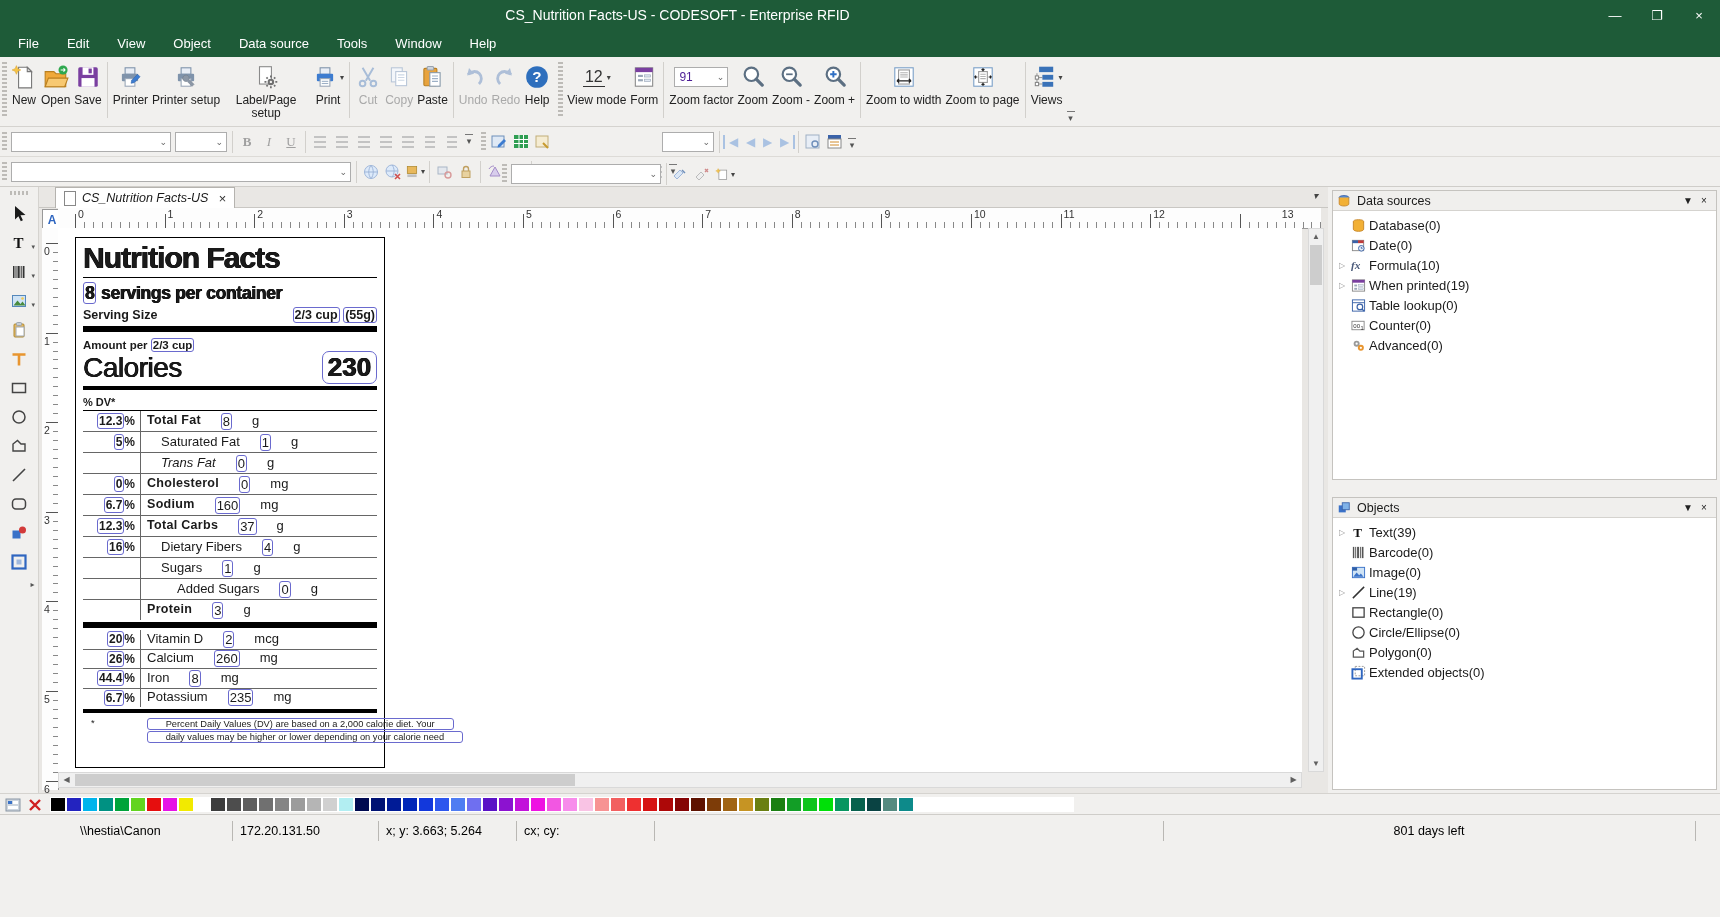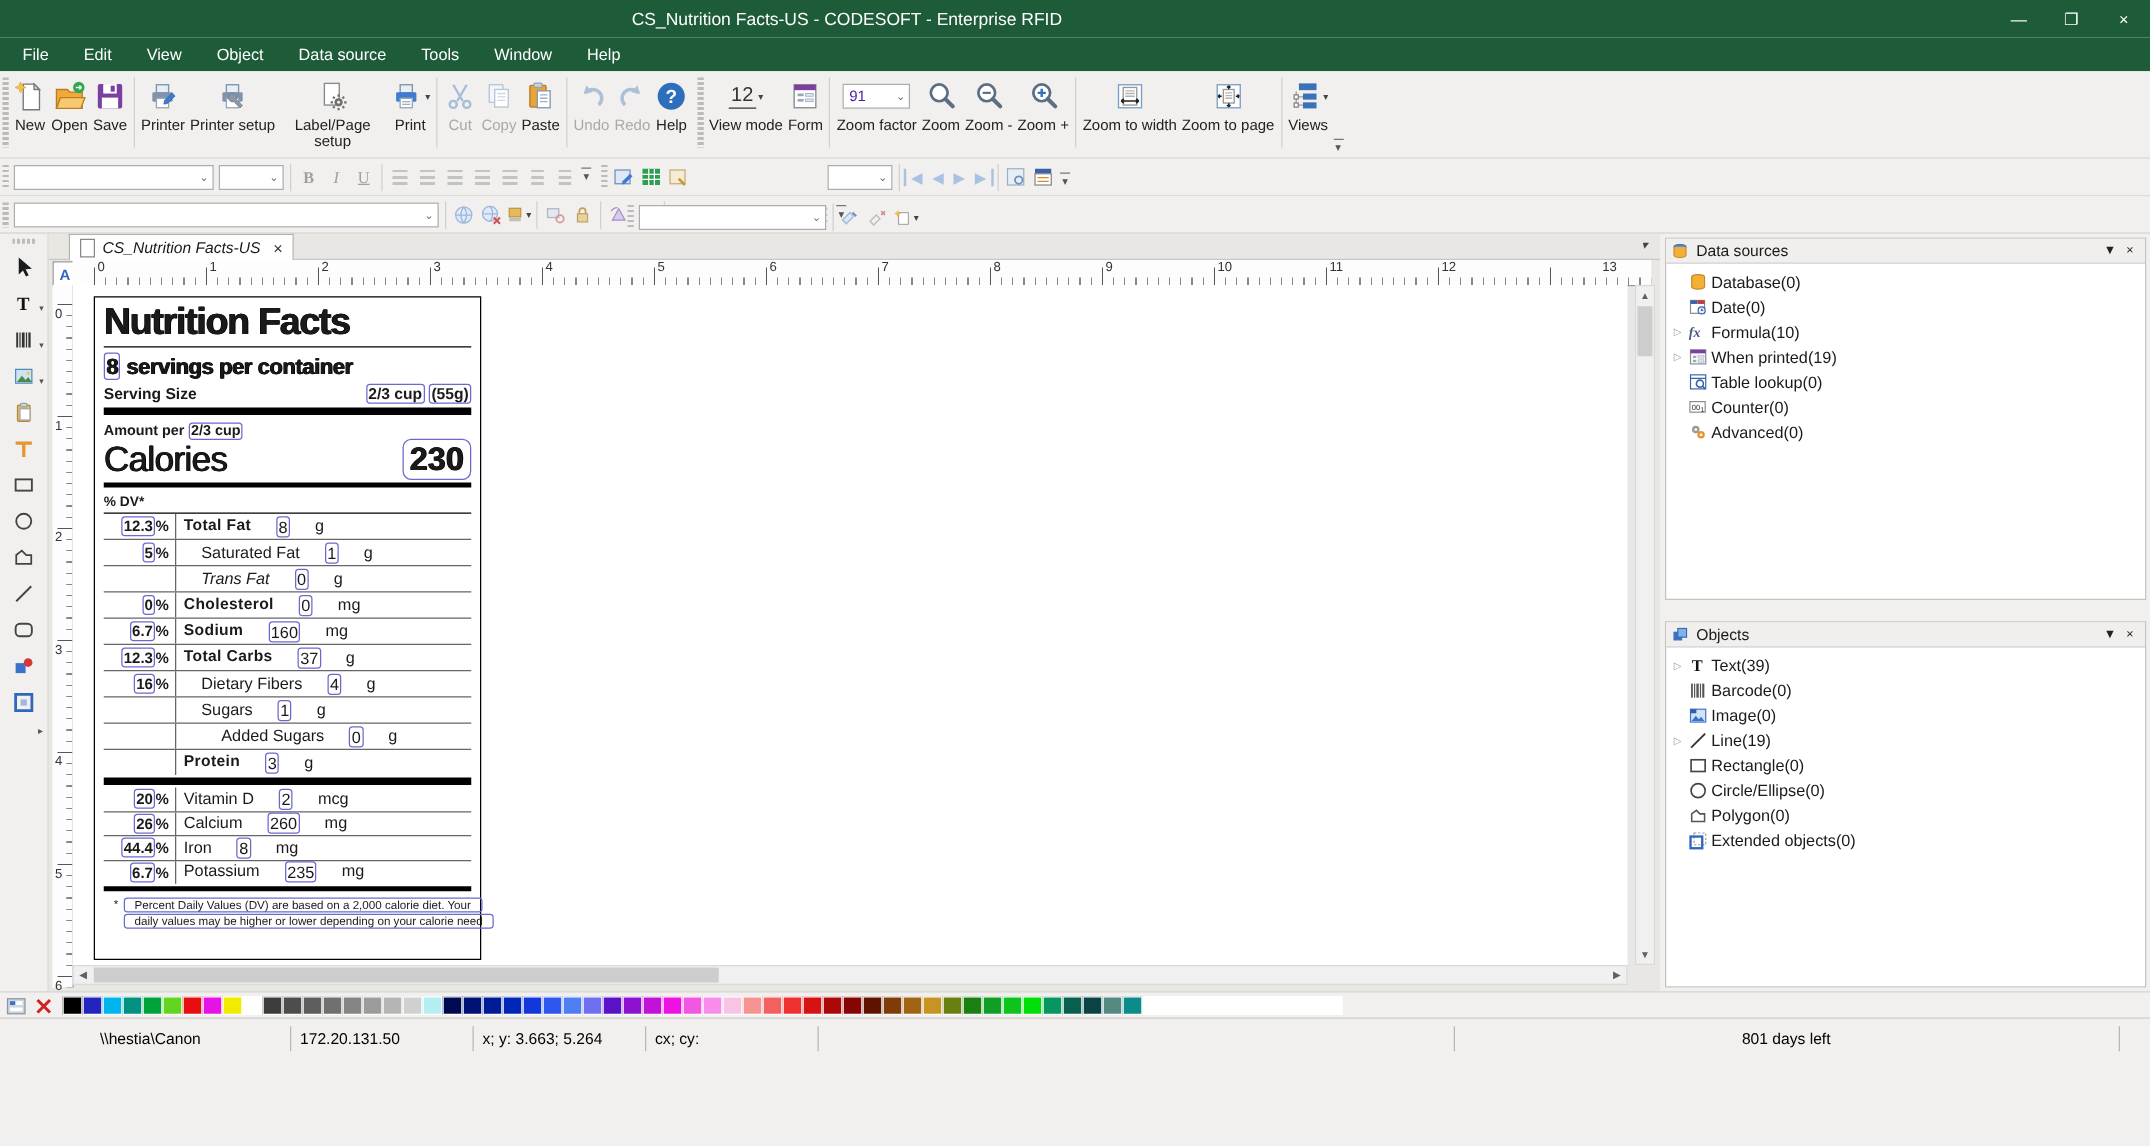--- a/index.html
+++ b/index.html
@@ -90,21 +90,21 @@
   .nf-dv{font-size:11px;font-weight:bold;margin:6px 0 2px;}
   .nf-row{display:grid;grid-template-columns:58px 1fr;border-top:1px solid #666;align-items:center;min-height:20px;}
   .nf-row:first-child{border-top:none;}
   .nf-pct{font-size:12px;font-weight:bold;text-align:right;padding-right:5px;border-right:1px solid #666;align-self:stretch;display:flex;align-items:center;justify-content:flex-end;}
   .nf-nm{padding-left:6px;font-size:13px;display:flex;align-items:flex-start;gap:20px;}
   .nf-row.b .nm{font-weight:bold;font-size:12.5px;letter-spacing:0.3px;}
   .nf-row.it .nm{font-style:italic;}
   .nf-nm.ind1{padding-left:20px;}
   .nf-nm.ind2{padding-left:36px;}
   .nf-foot{display:flex;margin-top:5px;font-size:9.3px;gap:4px;}
-  .nf-foot .fl{display:block;border:1px solid #6a6ace;border-radius:3px;padding:0 8px;margin-bottom:1px;width:max-content;}
+  .nf-foot .fl{display:block;border:1px solid #6a6ace;border-radius:3px;padding:0 18px;margin-bottom:1px;width:max-content;margin-left:48px;}
   
   .rpanels{position:absolute;left:1329px;top:0;width:391px;height:606px;background:#f1f0ee;}
   .panel{position:absolute;left:3px;width:385px;background:#fff;border:1px solid #c5c3bf;box-sizing:border-box;}
   .panel-hdr{height:19px;background:#f0efed;border-bottom:1px solid #d5d3cf;display:flex;align-items:center;padding:0 4px;font-size:12.5px;}
   .panel-hdr .phicon{width:16px;height:14px;margin-right:4px;display:flex;align-items:center;}
   .panel-hdr .sp{flex:1}
   .panel-hdr .pbtn{width:16px;text-align:center;color:#222;font-size:10px;}
   .tree{padding-top:4px;}
   .tree-item{display:flex;align-items:center;height:20px;padding-left:6px;}
   .expander{width:12px;font-size:8px;color:#9a9a9a;}

